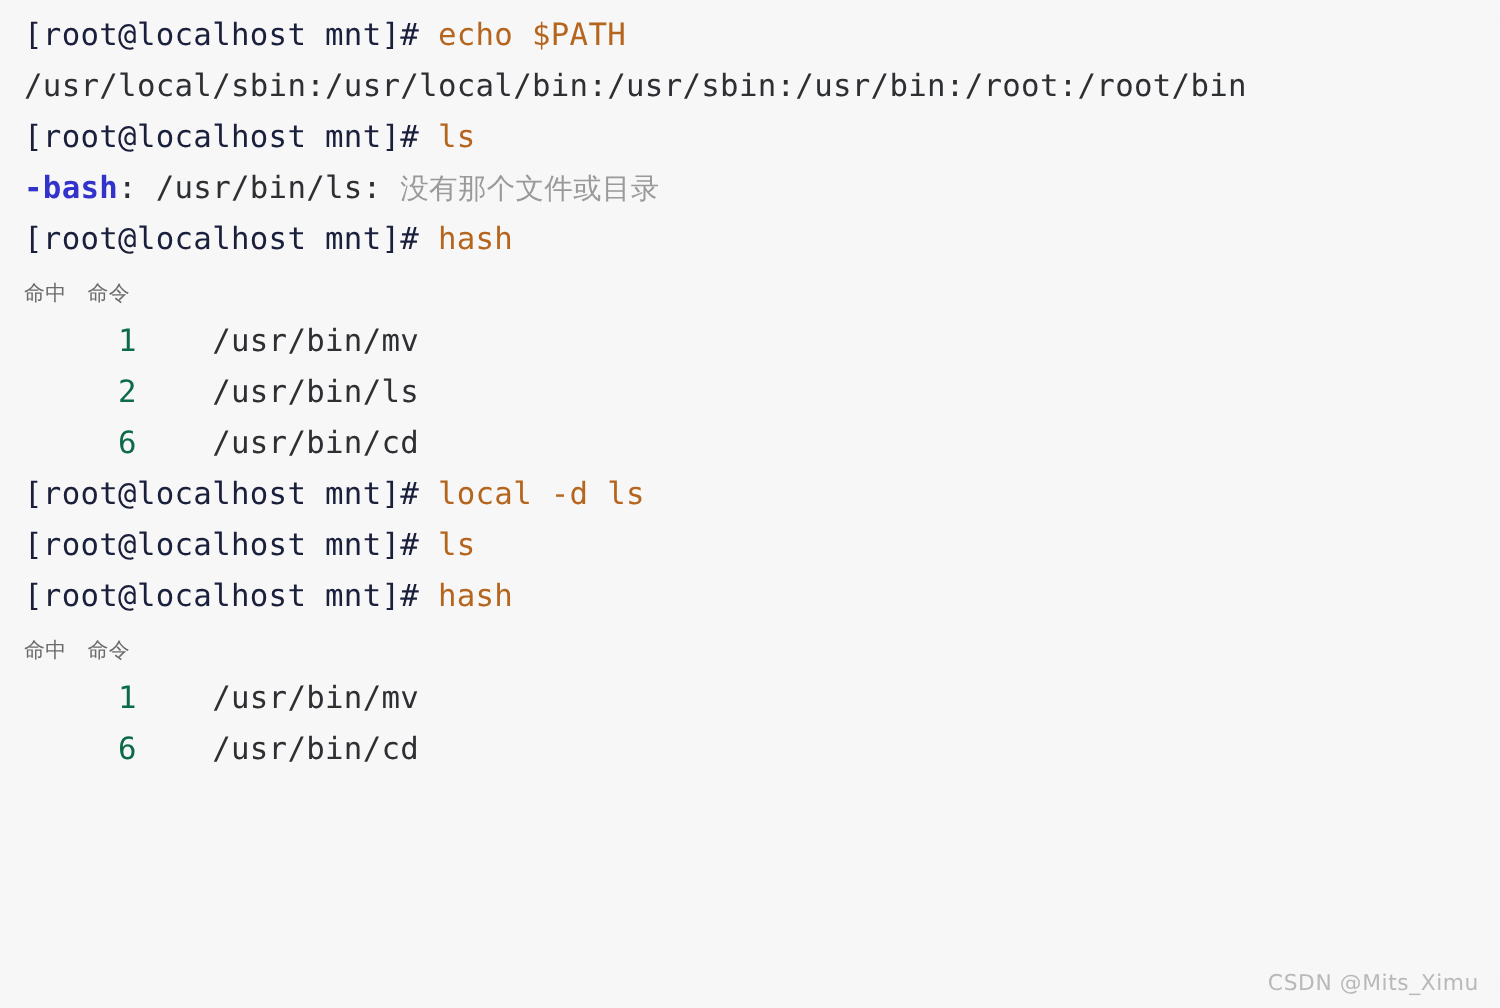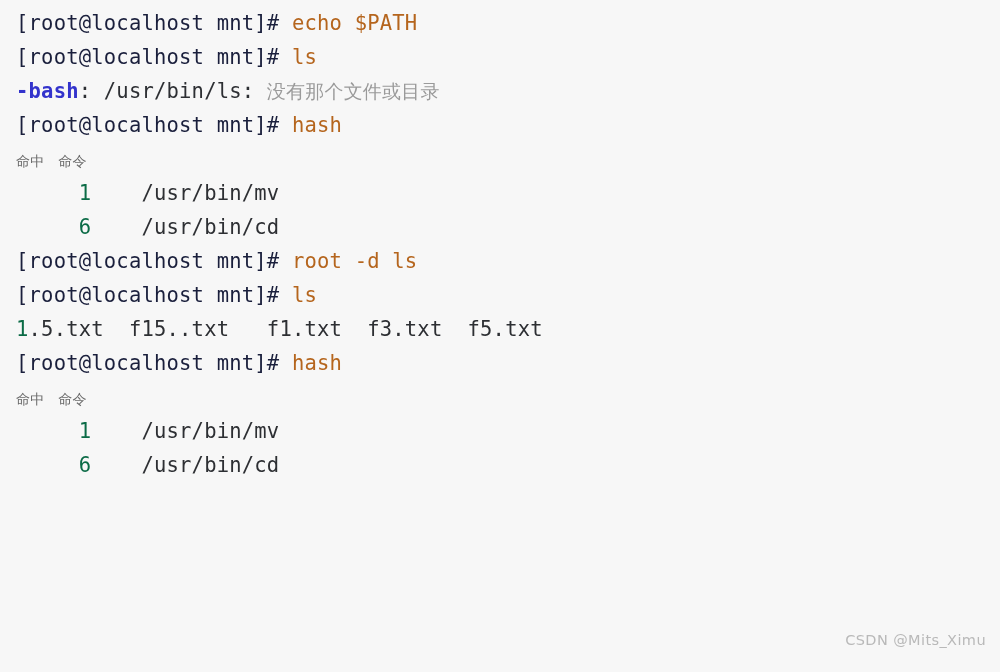--- a/index.html
+++ b/index.html
@@ -67,55 +67,56 @@
   }
   .fname {
     color: #2d2f33;
   }
   .fnum {
     color: #0b6b46;
   }
   #watermark {
     position: absolute;
     right: 14px;
-    bottom: 24px;
+    bottom: 8px;
     font-family: "DejaVu Sans", "Liberation Sans", sans-serif;
     font-size: 14.5px;
     color: #b9b9b9;
     letter-spacing: 0.4px;
     white-space: pre;
   }
 </style>
 </head>
 <body>
 
 <div id="terminal">
 
   <div class="line"><span class="prompt">[root@localhost mnt]#</span><span class="cmd"> echo $PATH</span></div>
 
+  <div class="line"><span class="path">/usr/local/sbin:/usr/local/bin:/usr/sbin:/usr/bin:/root:/root/bin</span></div>
 
 
   <div class="line"><span class="prompt">[root@localhost mnt]#</span><span class="cmd"> ls</span></div>
 
   <div class="line"><span class="errname">-bash</span><span class="errpath">: </span><span class="errpath">/usr/bin/ls: </span><span class="cjk-dim">没有那个文件或目录</span></div>
 
   <div class="line"><span class="prompt">[root@localhost mnt]#</span><span class="cmd"> hash</span></div>
 
   <div class="line"><span class="cjk">命中</span><span class="cjk">   命令</span></div>
 
   <div class="line"><span class="num">     1</span><span class="path">    /usr/bin/mv</span></div>
 
+  <div class="line"><span class="num">     2</span><span class="path">    /usr/bin/ls</span></div>
 
   <div class="line"><span class="num">     6</span><span class="path">    /usr/bin/cd</span></div>
 
-  <div class="line"><span class="prompt">[root@localhost mnt]#</span><span class="cmd"> root -d ls</span></div>
+  <div class="line"><span class="prompt">[root@localhost mnt]#</span><span class="cmd"> local -d ls</span></div>
 
   <div class="line"><span class="prompt">[root@localhost mnt]#</span><span class="cmd"> ls</span></div>
 
-  <div class="line"><span class="fnum">1</span><span class="fname">.5.txt  f15..txt   f1.txt  f3.txt  f5.txt</span></div>
 
 
   <div class="line"><span class="prompt">[root@localhost mnt]#</span><span class="cmd"> hash</span></div>
 
   <div class="line"><span class="cjk">命中</span><span class="cjk">   命令</span></div>
 
   <div class="line"><span class="num">     1</span><span class="path">    /usr/bin/mv</span></div>
 
 
   <div class="line"><span class="num">     6</span><span class="path">    /usr/bin/cd</span></div>

